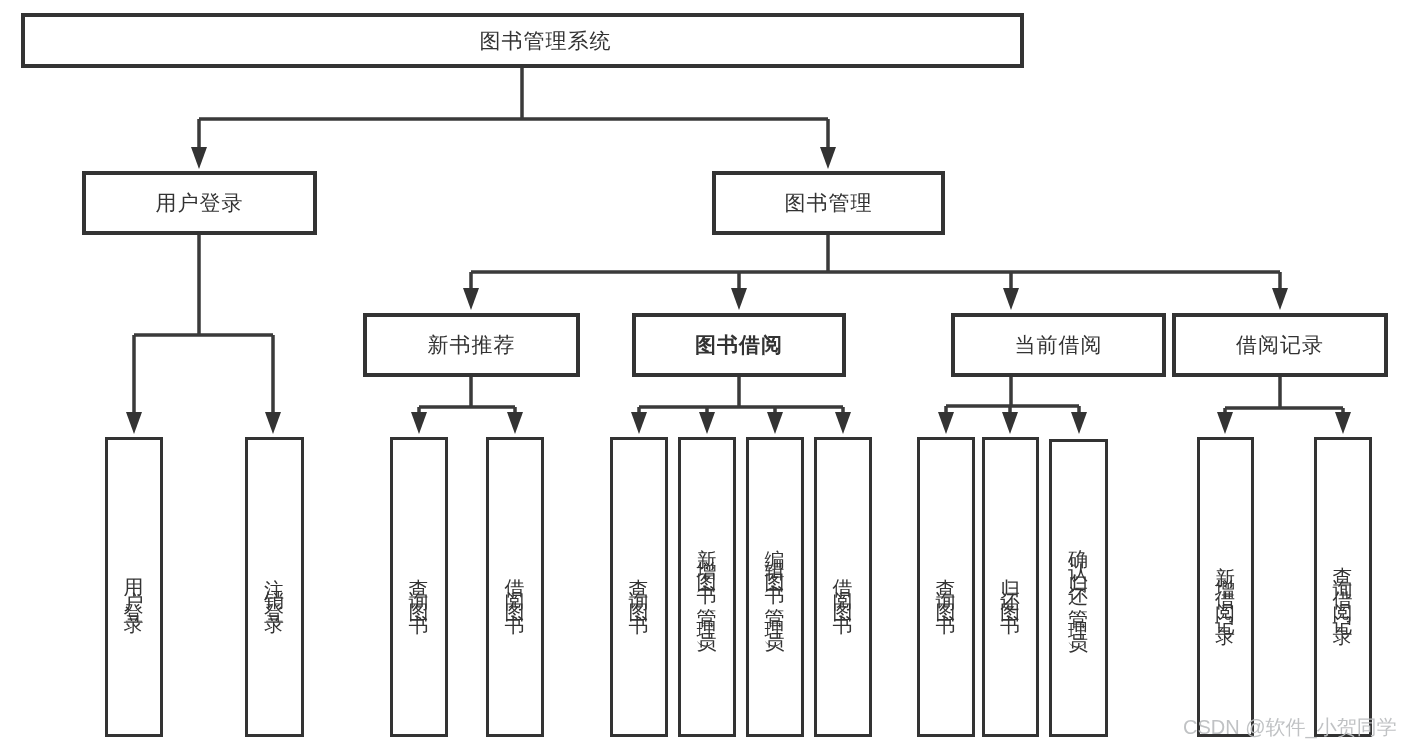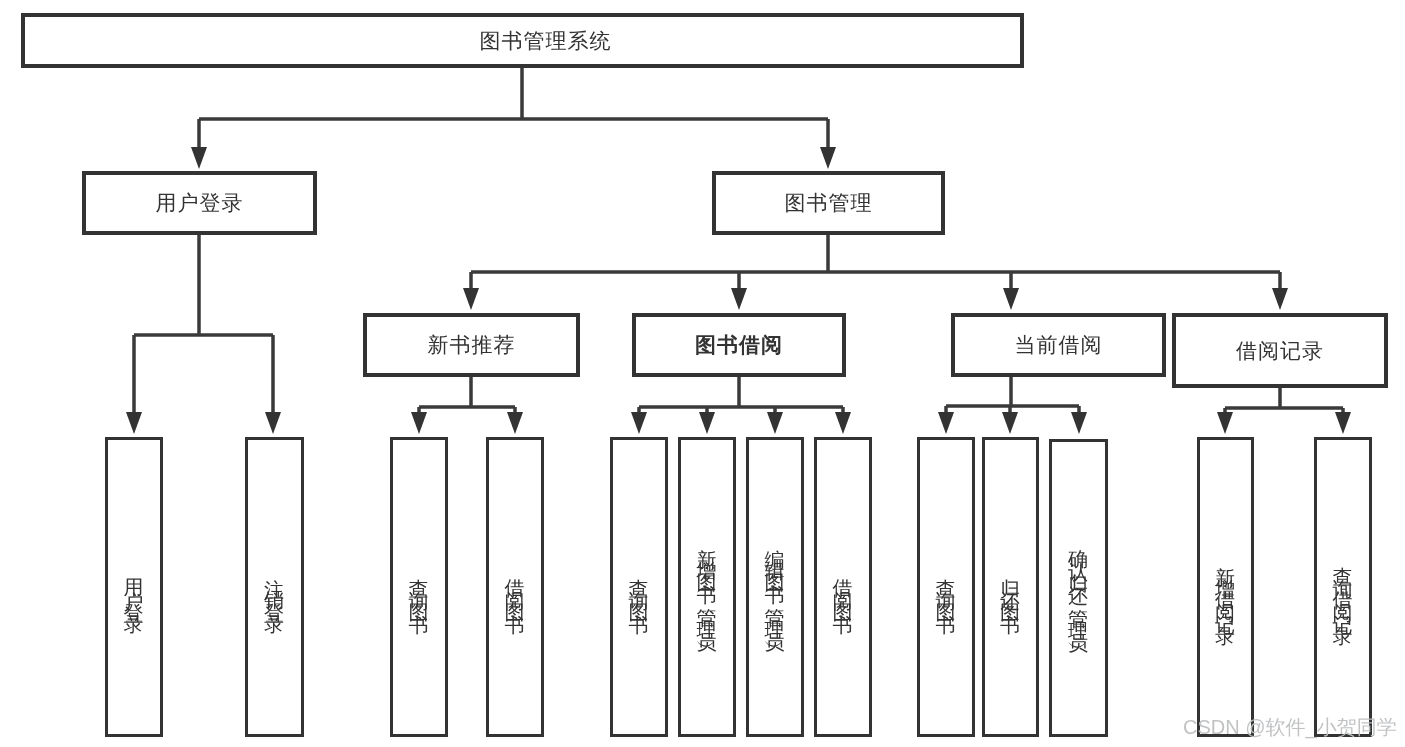--- a/index.html
+++ b/index.html
@@ -107,21 +107,21 @@
 
   <div class="node hnode" style="left:712px; top:171px; width:233px; height:64px;">
     <span>图书管理</span>
   </div>
   <div class="node hnode" style="left:632px; top:313px; width:214px; height:64px;font-weight:bold;">
     <span>图书借阅</span>
   </div>
   <div class="node hnode" style="left:903px; top:313px; width:215px; height:64px;margin-left:48px;">
     <span>当前借阅</span>
   </div>
-  <div class="node hnode" style="left:1172px; top:313px; width:216px; height:75px;">
+  <div class="node hnode" style="left:1172px; top:313px; width:216px; height:64px;">
     <span>借阅记录</span>
   </div>
 
   <div class="node leaf" style="left:105px; top:437px; width:58px; height:300px;">
     <span class="vtext">用户登录</span>
   </div>
   <div class="node leaf" style="left:245px; top:437px; width:59px; height:300px;">
     <span class="vtext">注销登录</span>
   </div>
 

